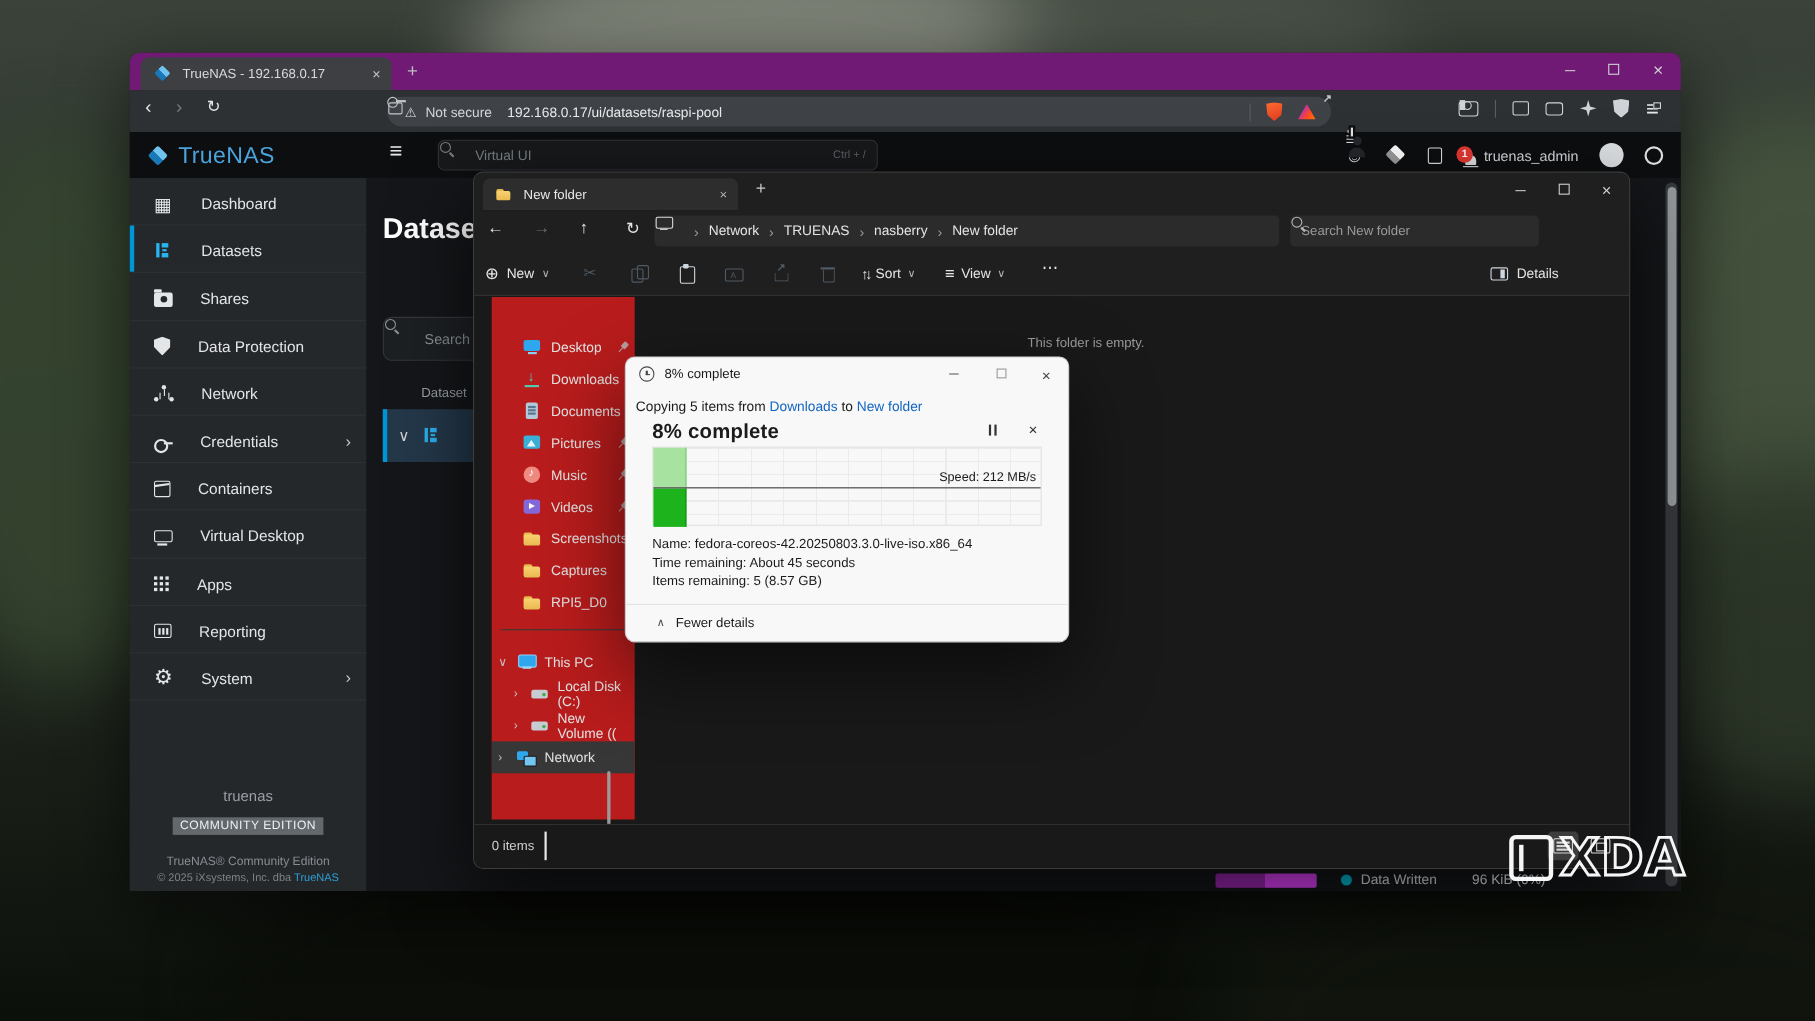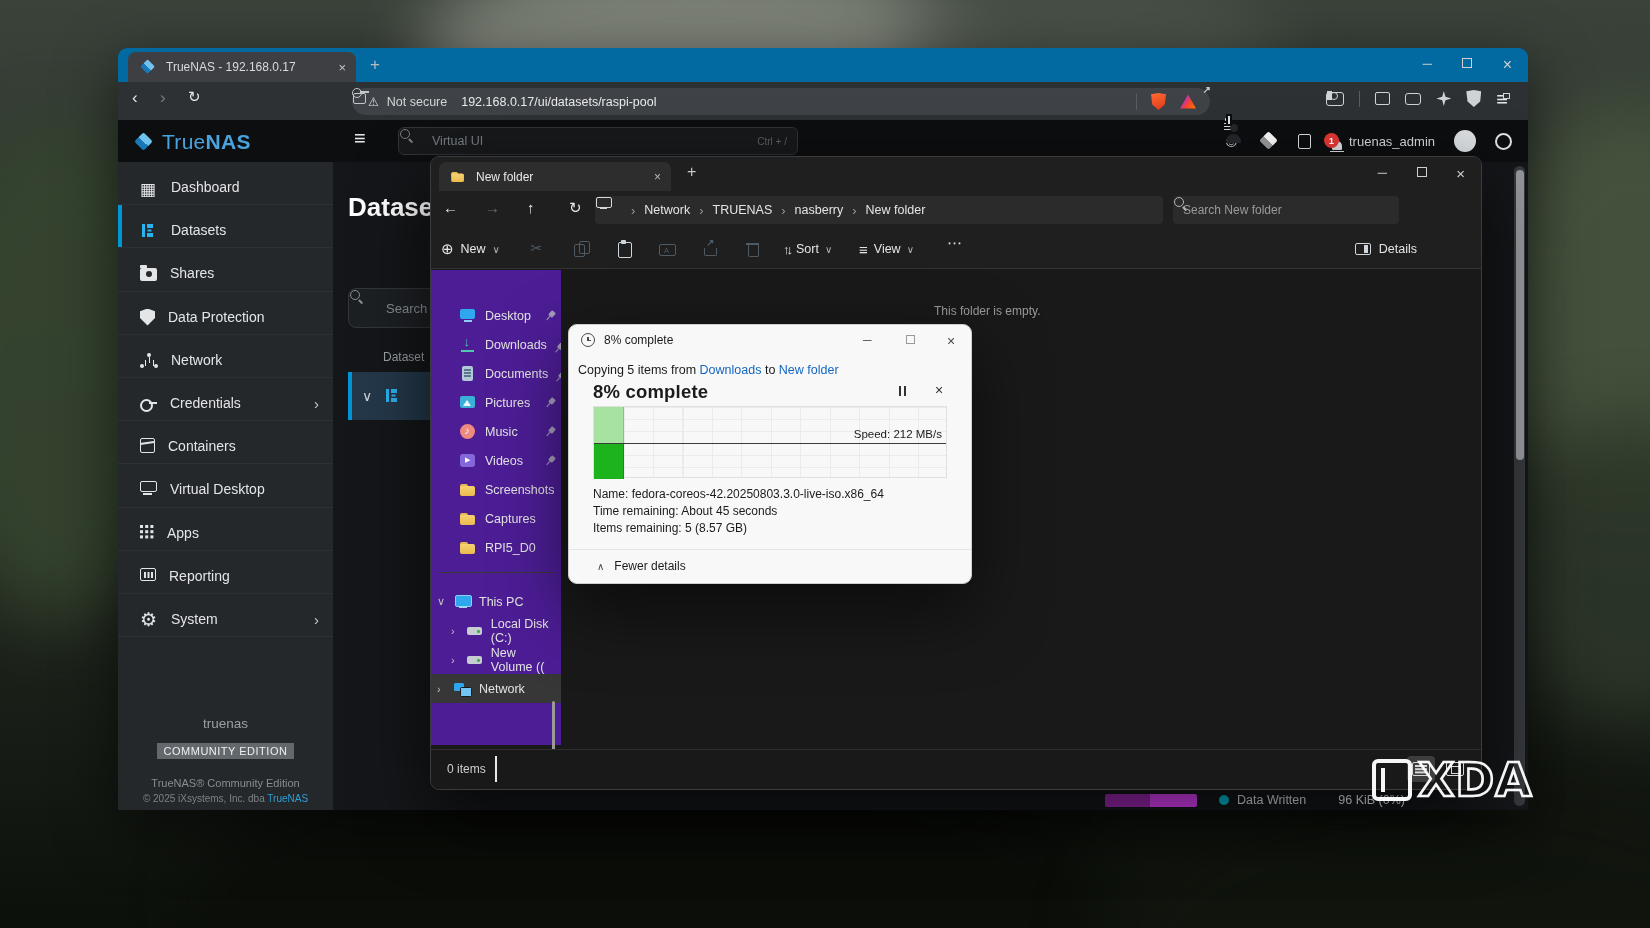--- a/index.html
+++ b/index.html
@@ -4,21 +4,21 @@
 <style>
   *{margin:0;padding:0;box-sizing:border-box}
   html,body{width:1650px;height:928px;overflow:hidden}
   body{font-family:"Liberation Sans",sans-serif;background:#10140f;position:relative}
   .abs{position:absolute}
   
   .bg{position:absolute;inset:0;overflow:hidden;background:linear-gradient(180deg,#3a423a 0%,#2b332a 35%,#1c221a 70%,#0c100b 100%)}
   .blob{position:absolute;border-radius:50%;filter:blur(34px)}
   
   .browser{position:absolute;left:118px;top:48px;width:1410px;height:762px;border-radius:9px 9px 0 0;background:#242628;box-shadow:0 18px 60px rgba(0,0,0,.55)}
-  .tabbar{position:absolute;left:0;top:0;right:0;height:34px;background:#0369a1;border-radius:9px 9px 0 0}
+  .tabbar{position:absolute;left:0;top:0;right:0;height:34px;background:#701a75;border-radius:9px 9px 0 0}
   .btab{position:absolute;left:10px;top:4px;width:228px;height:30px;background:#3d3f43;border-radius:8px 8px 0 0;display:flex;align-items:center;gap:8px;padding:0 10px;color:#d8dadc;font-size:12px}
   .btab .x{margin-left:auto;color:#c4c6c8;font-size:13px}
   .newtab{position:absolute;left:252px;top:7px;color:#b9bbbd;font-size:17px}
   .winctl{position:absolute;top:8px;color:#cfd1d3;font-size:13px}
   .wmin{right:96px}.wmax{right:56px}.wclose{right:16px}
   .boxglyph{display:inline-block;width:10px;height:10px;border:1.2px solid #cfd1d3}
   .btoolbar{position:absolute;left:0;top:34px;right:0;height:38px;background:#2e3134}
   .navg{position:absolute;top:6px;font-size:17px;color:#e3e5e7}
   .omni{position:absolute;left:234px;top:6px;width:858px;height:27px;background:#3f4246;border-radius:14px;display:flex;align-items:center;color:#d4d6d8;font-size:12.5px}
   .omni .warn{margin:0 8px 0 16px;font-size:12px;color:#e0e2e4}
@@ -51,42 +51,42 @@
   .walic::after{content:"";position:absolute;right:-2px;top:2.5px;width:5px;height:4px;background:#2e3134;border:1.5px solid #cfd2d6}
   .leoic{width:15px;height:15px;background:#cfd2d6;clip-path:polygon(50% 0,61% 39%,100% 50%,61% 61%,50% 100%,39% 61%,0 50%,39% 39%)}
   .vpnic{width:15px;height:17px;background:#cfd2d6;clip-path:polygon(0 8%,50% 0,100% 8%,92% 68%,50% 100%,8% 68%)}
   .vpnic::after{content:"";position:absolute;left:2.5px;top:3px;width:10px;height:10px;background:#2e3134;clip-path:polygon(0 8%,50% 0,100% 8%,92% 66%,50% 100%,8% 66%)}
   .menuic{font-size:20px;color:#e3e5e7;line-height:14px}
   
   .tnheader{position:absolute;left:0;top:72px;right:0;height:42px;background:#0c0e10;display:block}
   .tn-mark{position:relative;width:20px;height:20px}
   .tn-mark::before{content:"";position:absolute;left:3px;top:3px;width:13px;height:13px;background:linear-gradient(180deg,#6fc3ee 50%,#1878b8 50%);transform:rotate(45deg);border-radius:2px}
   .tn-logotext{font-size:21px;color:#4aa3dc;letter-spacing:.3px}
-  .tn-logotext b{font-weight:bold}
+  .tn-logotext b{font-weight:normal}
   .tn-search{position:absolute;left:280px;top:7px;width:400px;height:28px;background:#17191b;border:1px solid #303337;border-radius:6px;display:flex;align-items:center;gap:8px;padding:0 10px;color:#787e84;font-size:12.5px}
   .tn-search .hint{margin-left:auto;color:#5c6268;font-size:10px}
   .tnicons{position:absolute;right:16px;top:0;height:42px;display:flex;align-items:center;gap:19px;color:#dfe2e5}
   .smiley{font-size:17px;color:#dfe2e5;line-height:17px}
   .clipic{width:13px;height:15px;border:1.6px solid #dfe2e5;border-radius:2px}
   .clipic::before{content:"";position:absolute;left:2px;top:-2.5px;width:6px;height:3px;background:#dfe2e5;border-radius:1px}
   .clipic::after{content:"";position:absolute;left:1.5px;top:2.5px;width:7px;height:1.5px;background:#dfe2e5;box-shadow:0 3px #dfe2e5,0 6px #dfe2e5}
   .bellwrap{position:relative}
   .bellic{width:14px;height:13px}
   .bellic::before{content:"";position:absolute;left:2px;top:0;width:10px;height:9px;background:#dfe2e5;border-radius:5px 5px 1px 1px}
   .bellic::after{content:"";position:absolute;left:0;top:9.5px;width:14px;height:1.6px;background:#dfe2e5;box-shadow:5px 2.5px 0 -5.2px #dfe2e5}
   .badge{position:absolute;top:-8px;right:-9px;min-width:15px;height:15px;background:#e53935;border-radius:8px;color:#fff;font-size:9.5px;display:flex;align-items:center;justify-content:center;padding:0 3px;font-weight:bold}
   .uname{font-size:13px;color:#d7dade}
   .avic{width:22px;height:22px;background:#dde0e3;border-radius:50%;overflow:hidden}
   .avic::before{content:"";position:absolute;left:7px;top:4px;width:8px;height:8px;background:#24272b;border-radius:50%}
   .avic::after{content:"";position:absolute;left:3.5px;top:13.5px;width:15px;height:9px;background:#24272b;border-radius:8px 8px 0 0}
   .pwric{width:17px;height:17px;border:2px solid #dfe2e5;border-radius:50%}
   .pwric::after{content:"";position:absolute;left:5px;top:-4px;width:2.5px;height:8px;background:#dfe2e5;box-shadow:0 0 0 2px #0c0e10}
   
   .tnsidebar{position:absolute;left:0;top:114px;width:215px;height:648px;background:#25282b}
-  .tn-item{position:relative;height:43.2px;display:flex;gap:13px;padding:17px 14px 0 22px;border-bottom:1px solid #2e3134;color:#e3e5e7;font-size:14px;cursor:pointer}
+  .tn-item{position:relative;height:43.2px;display:flex;align-items:center;gap:25px;padding:4px 14px 0 22px;border-bottom:1px solid #2e3134;color:#e3e5e7;font-size:14px;cursor:pointer}
   .tn-item .tn-chev{margin-left:auto;color:#c8cbce;font-size:15px}
   .tn-item .tn-active-bar{display:none}
   .tn-item.active .tn-active-bar{display:block;position:absolute;left:0;top:0;bottom:0;width:4px;background:#0095d5}
   .tn-item.active .ic{filter:none}
   .ic-dashboard::before{content:"▦";font-size:17px;color:#e3e5e7}
   .ic-storage::before{content:"▤";font-size:17px;color:#e3e5e7}
   .ic-datasets::before{content:"";position:absolute;left:2px;top:2px;width:2.5px;height:13px;background:#29b3ef}
   .ic-datasets::after{content:"";position:absolute;left:7px;top:2px;width:6px;height:4px;background:#29b3ef;box-shadow:0 9px 0 #29b3ef,-0.5px 4.5px 0 -1px #29b3ef}
   .ic-shares{width:17px;height:13px;background:#e3e5e7;border-radius:2px;margin-top:3px}
   .ic-shares::before{content:"";position:absolute;left:0;top:-3px;width:7px;height:3px;background:#e3e5e7;border-radius:1px 1px 0 0}
@@ -164,21 +164,21 @@
   .ci-delete::after{content:"";position:absolute;left:1.5px;top:3px;width:13px;height:1.5px;background:currentColor;box-shadow:4px -2.2px 0 -4.2px currentColor}
   .xsort{position:absolute;left:352px;top:7px;display:flex;align-items:center;gap:6px;color:#e4e4e4;font-size:12.5px;height:26px}
   .xview{position:absolute;left:428px;top:7px;display:flex;align-items:center;gap:6px;color:#e4e4e4;font-size:12.5px;height:26px}
   .xmore{position:absolute;left:516px;top:5px;color:#e4e4e4;font-size:15px}
   .xdetails{position:absolute;right:64px;top:7px;display:flex;align-items:center;gap:8px;color:#e4e4e4;font-size:12.5px;height:26px}
   .detic{width:16px;height:12px;border:1.5px solid #cfd6dd;border-radius:2px;position:relative}
   .detic::after{content:"";position:absolute;right:1.5px;top:1px;bottom:1px;width:4px;background:#cfd6dd}
   .updown{letter-spacing:-3px;font-size:13px}
   .chevsm{font-size:10px;color:#b5b5b5}
   
-  .xnav{position:absolute;left:0;top:113px;width:130px;bottom:44px;background:#4c1d95;overflow:hidden}
+  .xnav{position:absolute;left:16px;top:113px;width:130px;bottom:44px;background:#b91c1c;overflow:hidden}
   .nav-item{display:flex;align-items:center;gap:8px;height:29px;padding:0 6px 0 28px;color:#e2e2e2;font-size:12.5px;cursor:pointer;position:relative}
   .nav-item .pin{margin-left:auto}
   .tree-item{display:flex;align-items:center;gap:7px;height:29px;padding:0 6px 0 6px;color:#e2e2e2;font-size:12.5px;cursor:pointer}
   .tree-item.indent{padding-left:20px}
   .tree-item.selected{background:#373737}
   .tree-chev{width:10px;font-size:11px;color:#c0c0c0}
   .navdiv{height:1px;background:#3a3a3a;margin:10px 8px 14px 8px}
   .fi{width:18px;height:18px}
   .fi-desktop::before{content:"";position:absolute;left:1px;top:2px;width:15px;height:10px;background:#2fa7ee;border-radius:2px}
   .fi-desktop::after{content:"";position:absolute;left:5px;top:13px;width:8px;height:2px;background:#8ccdf4}

